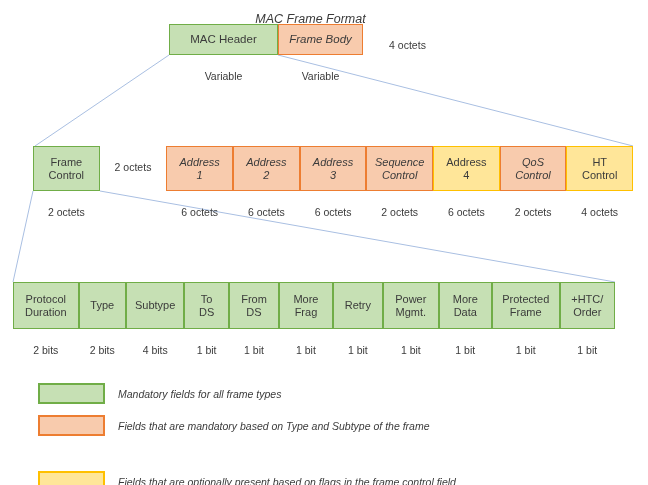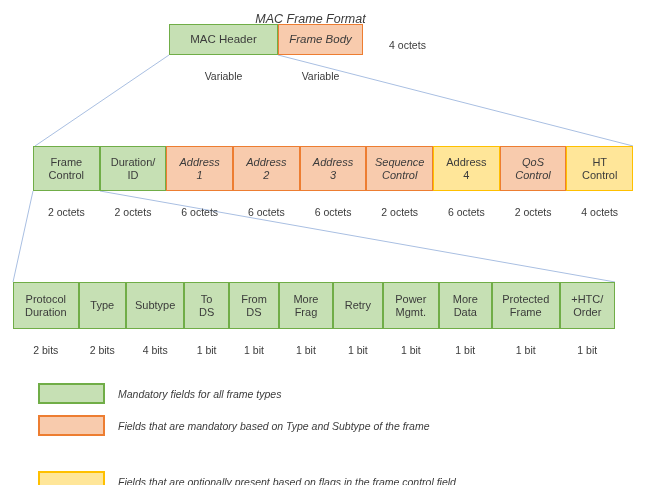--- a/index.html
+++ b/index.html
@@ -80,24 +80,20 @@
 
   <div class="row row-header">
     <div class="cell" style="flex:1" data-kind="green">
       <div class="box">
         <span>Frame</span>
         <span>Control</span>
       </div>
       <div class="size">2 octets</div>
     </div>
     <div class="cell" style="flex:1" data-kind="green">
-      <div class="box">
-        <span>Duration/</span>
-        <span>ID</span>
-      </div>
       <div class="size">2 octets</div>
     </div>
     <div class="cell" style="flex:1" data-kind="orange">
       <div class="box">
         <span>Address</span>
         <span>1</span>
       </div>
       <div class="size">6 octets</div>
     </div>
     <div class="cell" style="flex:1" data-kind="orange">

